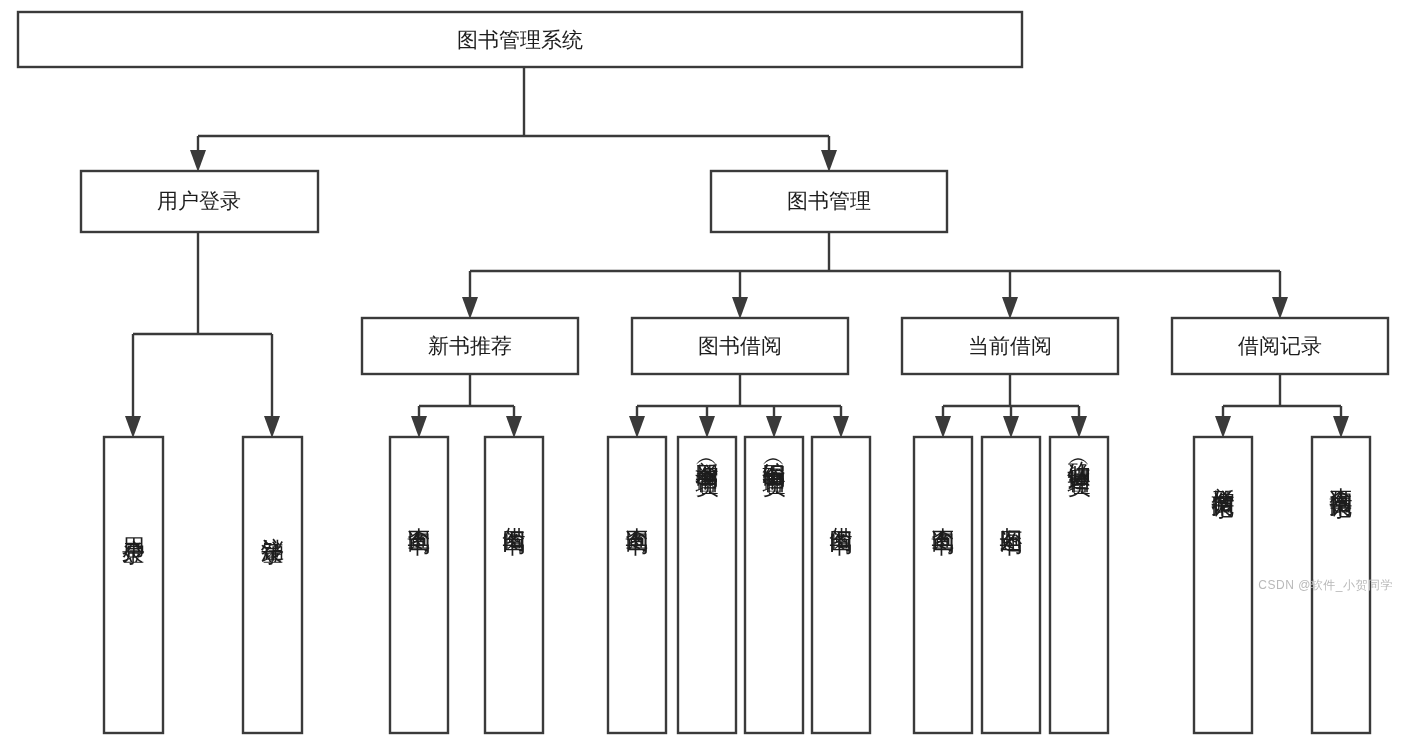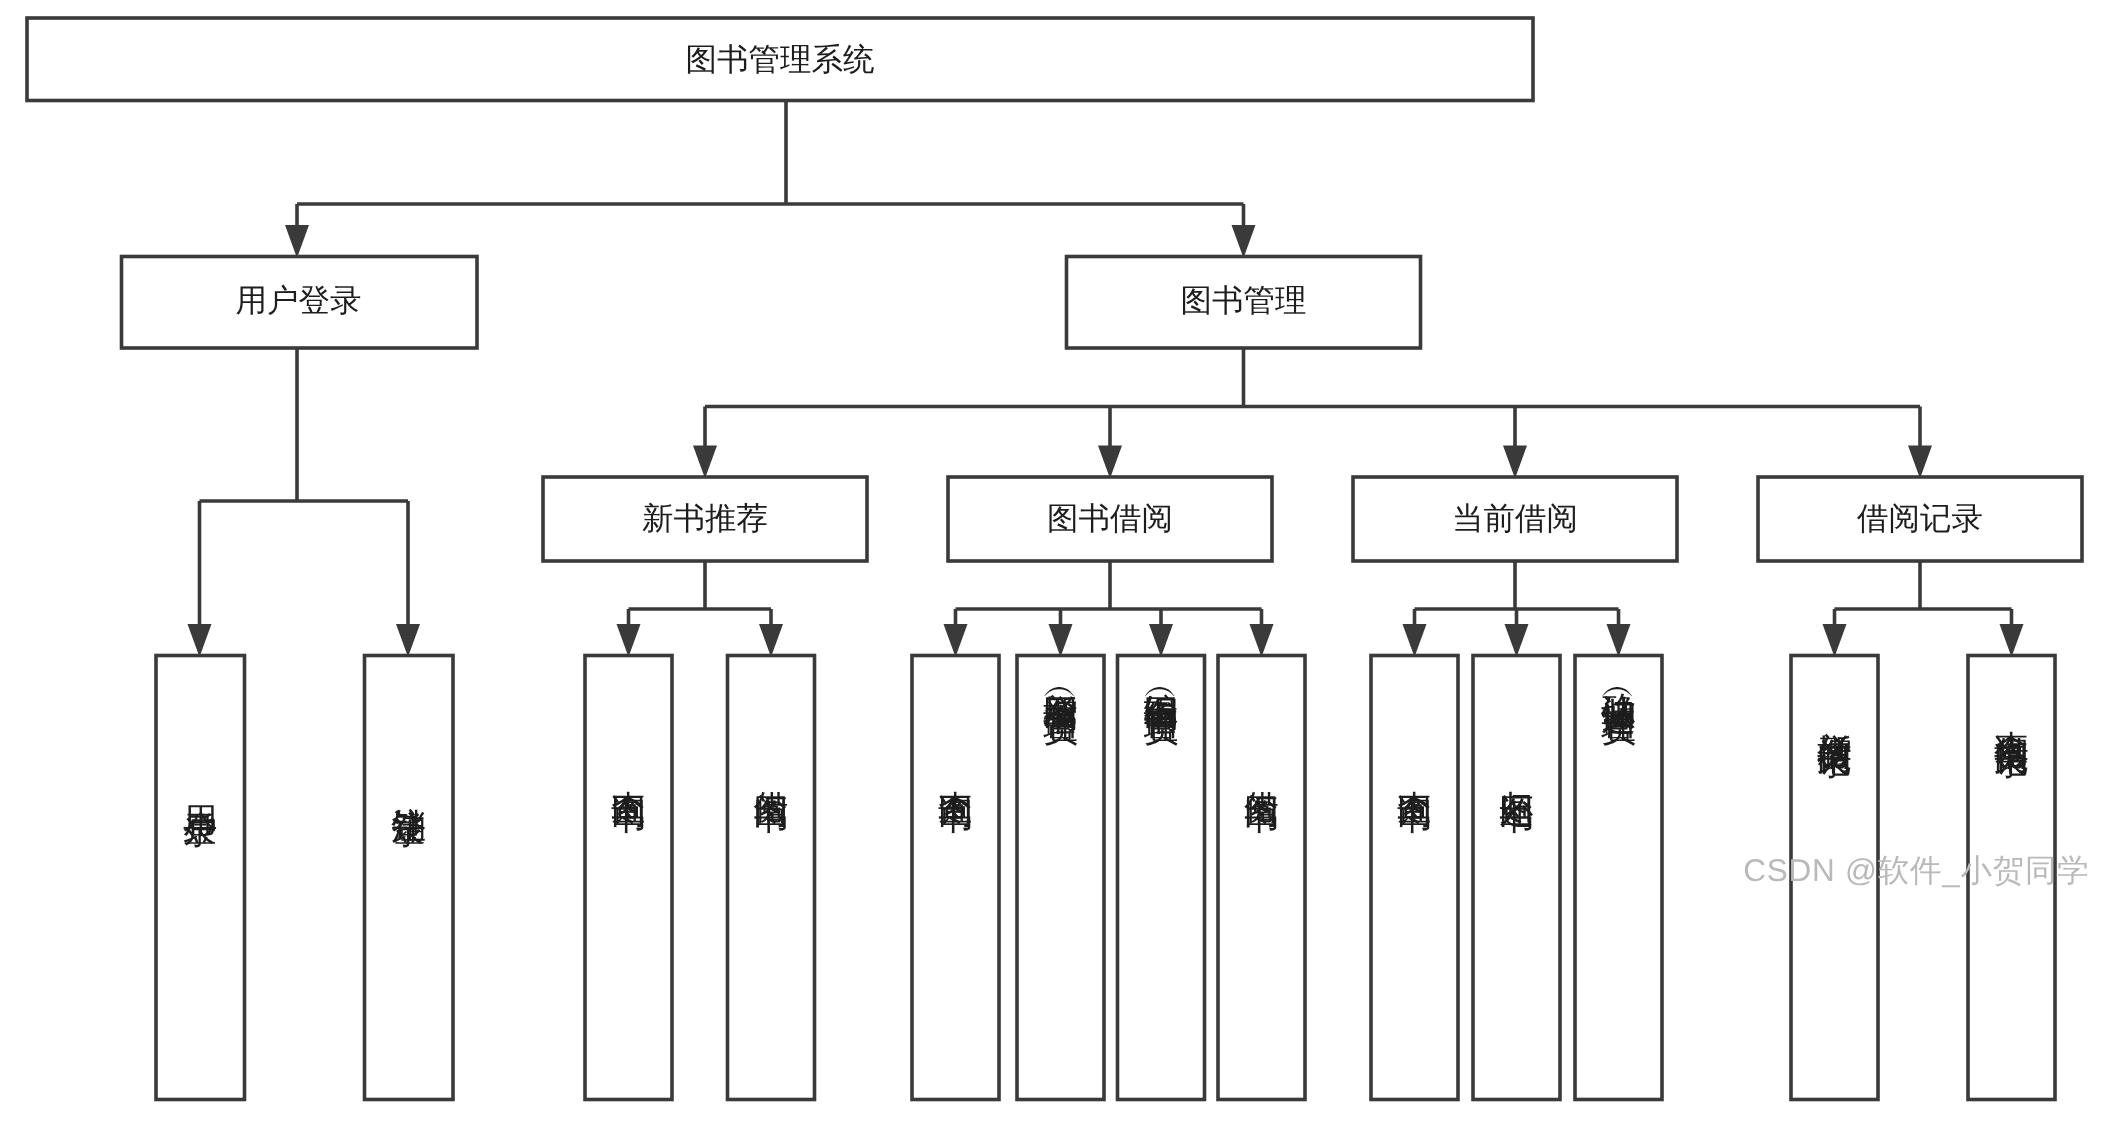--- a/index.html
+++ b/index.html
@@ -47,21 +47,21 @@
     font-size: 21px;
     fill: #1d1d1d;
     text-anchor: middle;
     dominant-baseline: middle;
   }
   .watermark-text {
     position: absolute;
     right: 12px;
     bottom: 6px;
     font-family: "Liberation Sans", "DejaVu Sans", sans-serif;
-    font-size: 21px;
+    font-size: 12px;
     color: #b9b9b9;
     white-space: nowrap;
     letter-spacing: 0.5px;
   }
   
   .vnode {
     position: absolute;
     box-sizing: border-box;
     display: flex;
     align-items: flex-start;

